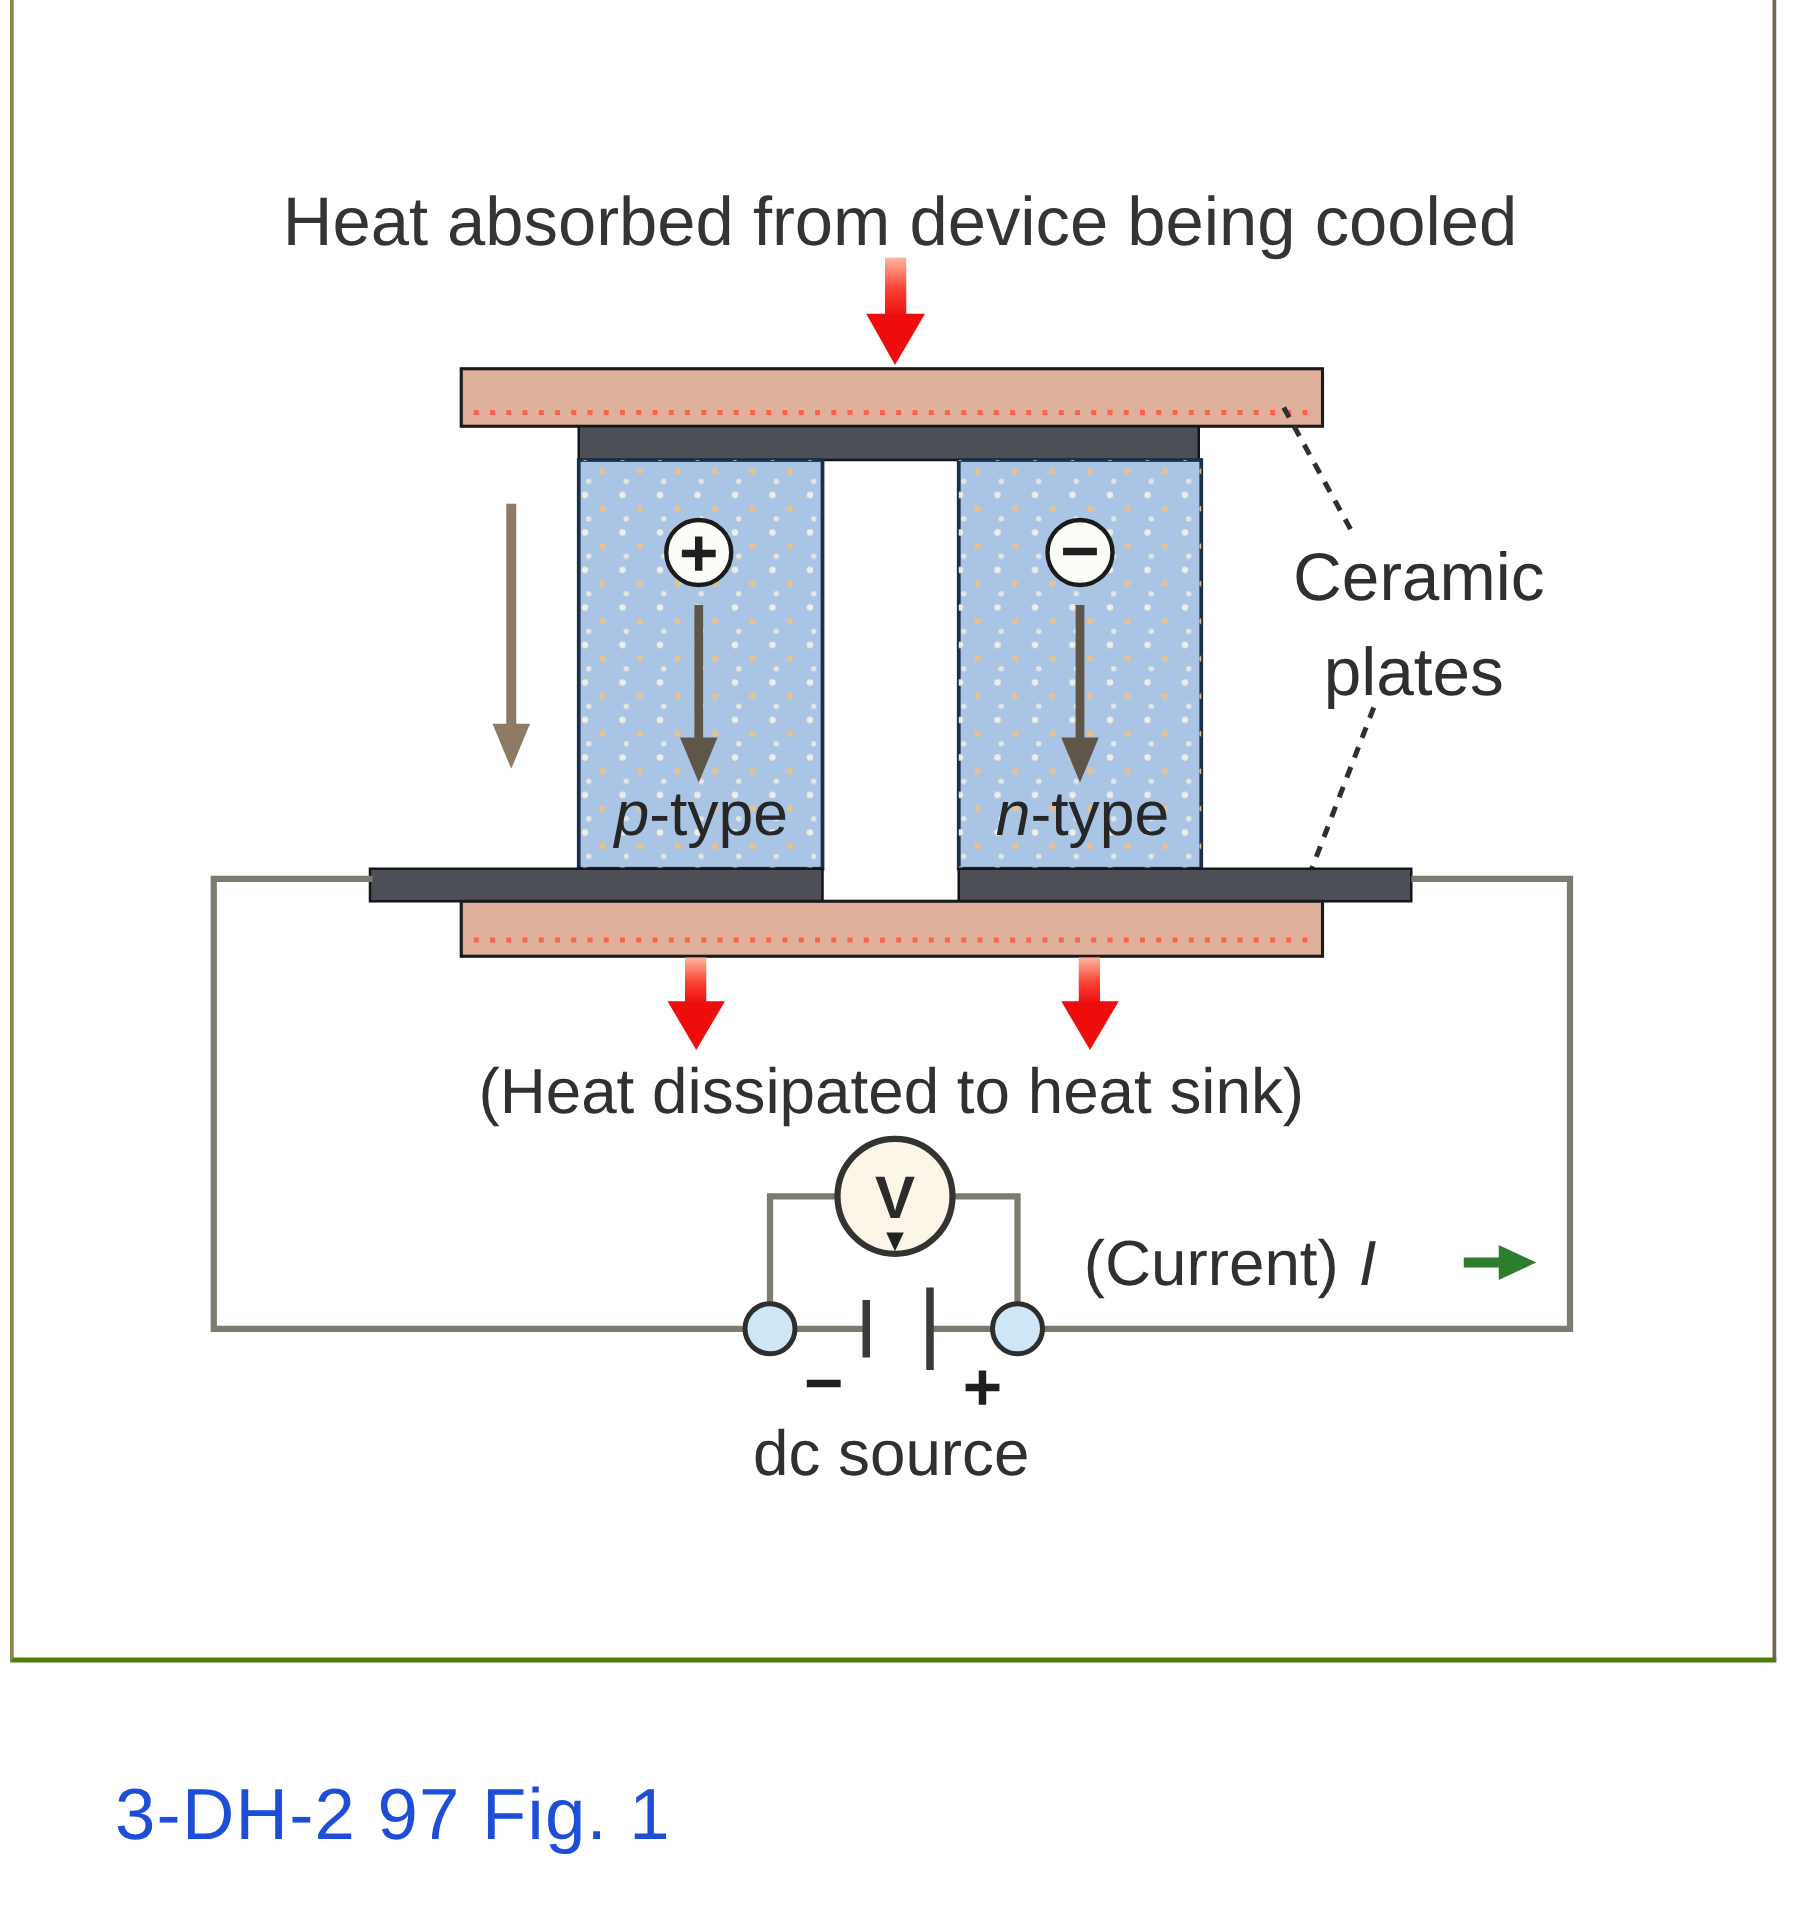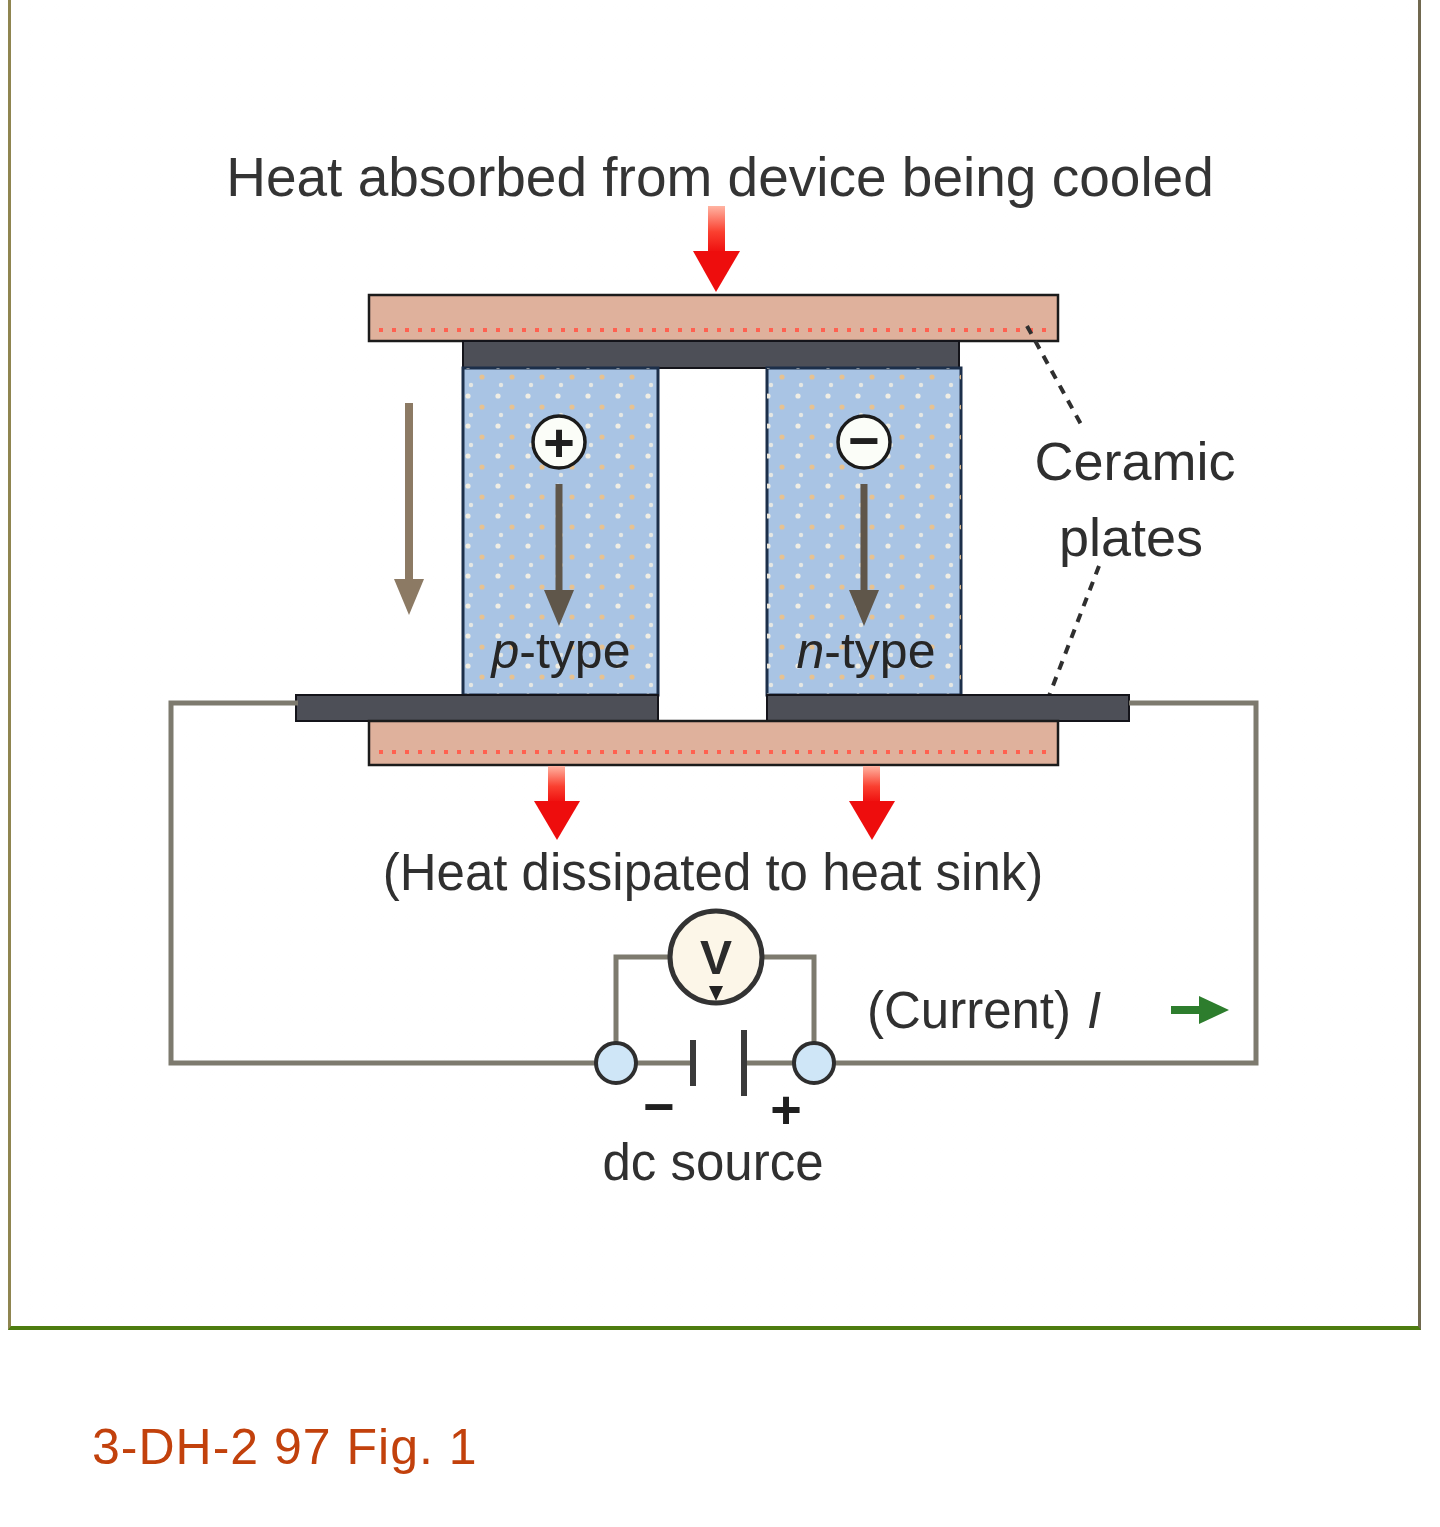--- a/index.html
+++ b/index.html
@@ -47,22 +47,22 @@
   .t-sub    { fill: #303030; font-size: 51px; }
   .t-sign   { fill: #1f1f1f; font-size: 54px; font-weight: bold; }
   .t-meter  { fill: #2b2b2b; font-size: 48px; font-weight: bold; }
   .italic   { font-style: italic; }
   .wire     { stroke: #7d7a6e; stroke-width: 5; fill: none; }
   .dashed   { stroke: #2f2f2f; stroke-width: 4; stroke-dasharray: 9 8; fill: none; }
   #caption {
     position: absolute;
     left: 92px;
     top: 1418px;
-    font-size: 50px;
-    color: #c2410c;
+    font-size: 58px;
+    color: #1d4ed8;
     letter-spacing: 1px;
   }
 </style>
 </head>
 <body>
 
 <div id="figure-panel">
   <div class="texture"></div>
 
   <svg width="1406" height="1326" viewBox="0 0 1406 1326">

